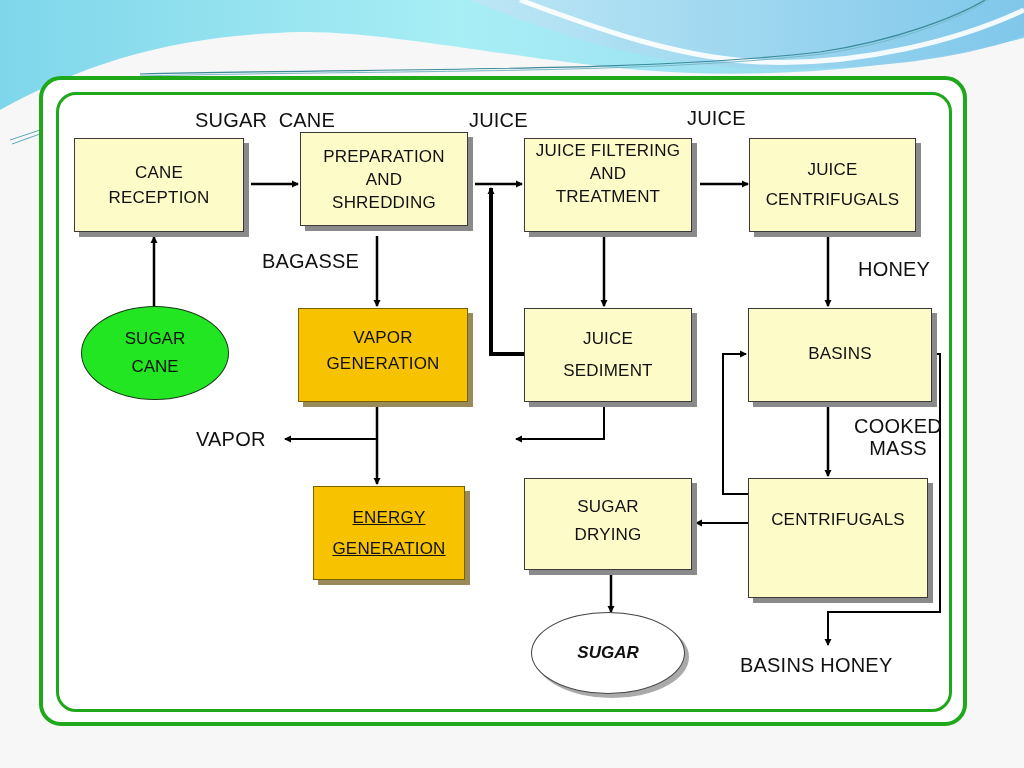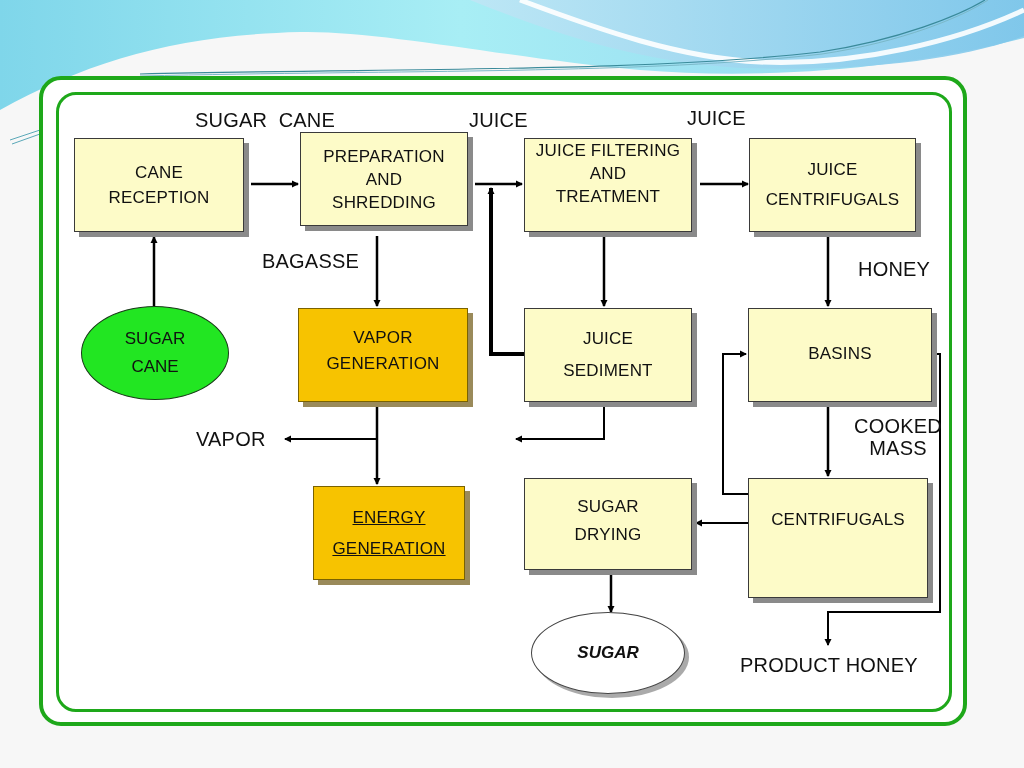--- a/index.html
+++ b/index.html
@@ -181,13 +181,13 @@
 <div class="label" style="left:195px; top:109px; white-space:pre;">SUGAR  CANE</div>
 <div class="label" style="left:469px; top:109px;">JUICE</div>
 <div class="label" style="left:687px; top:107px;">JUICE</div>
 <div class="label" style="left:262px; top:250px;">BAGASSE</div>
 <div class="label" style="left:858px; top:258px;text-align:right;">HONEY</div>
 <div class="label" style="left:196px; top:428px;">VAPOR</div>
 <div class="label center" style="left:846px; top:415px; width:88px;">
   <span style="display:block;">COOKED</span>
   <span style="display:block;">MASS</span>
 </div>
-<div class="label" style="left:740px; top:654px;">PRODUCT HONEY</div>
+<div class="label" style="left:740px; top:654px;">BASINS HONEY</div>
 
 </body></html>

